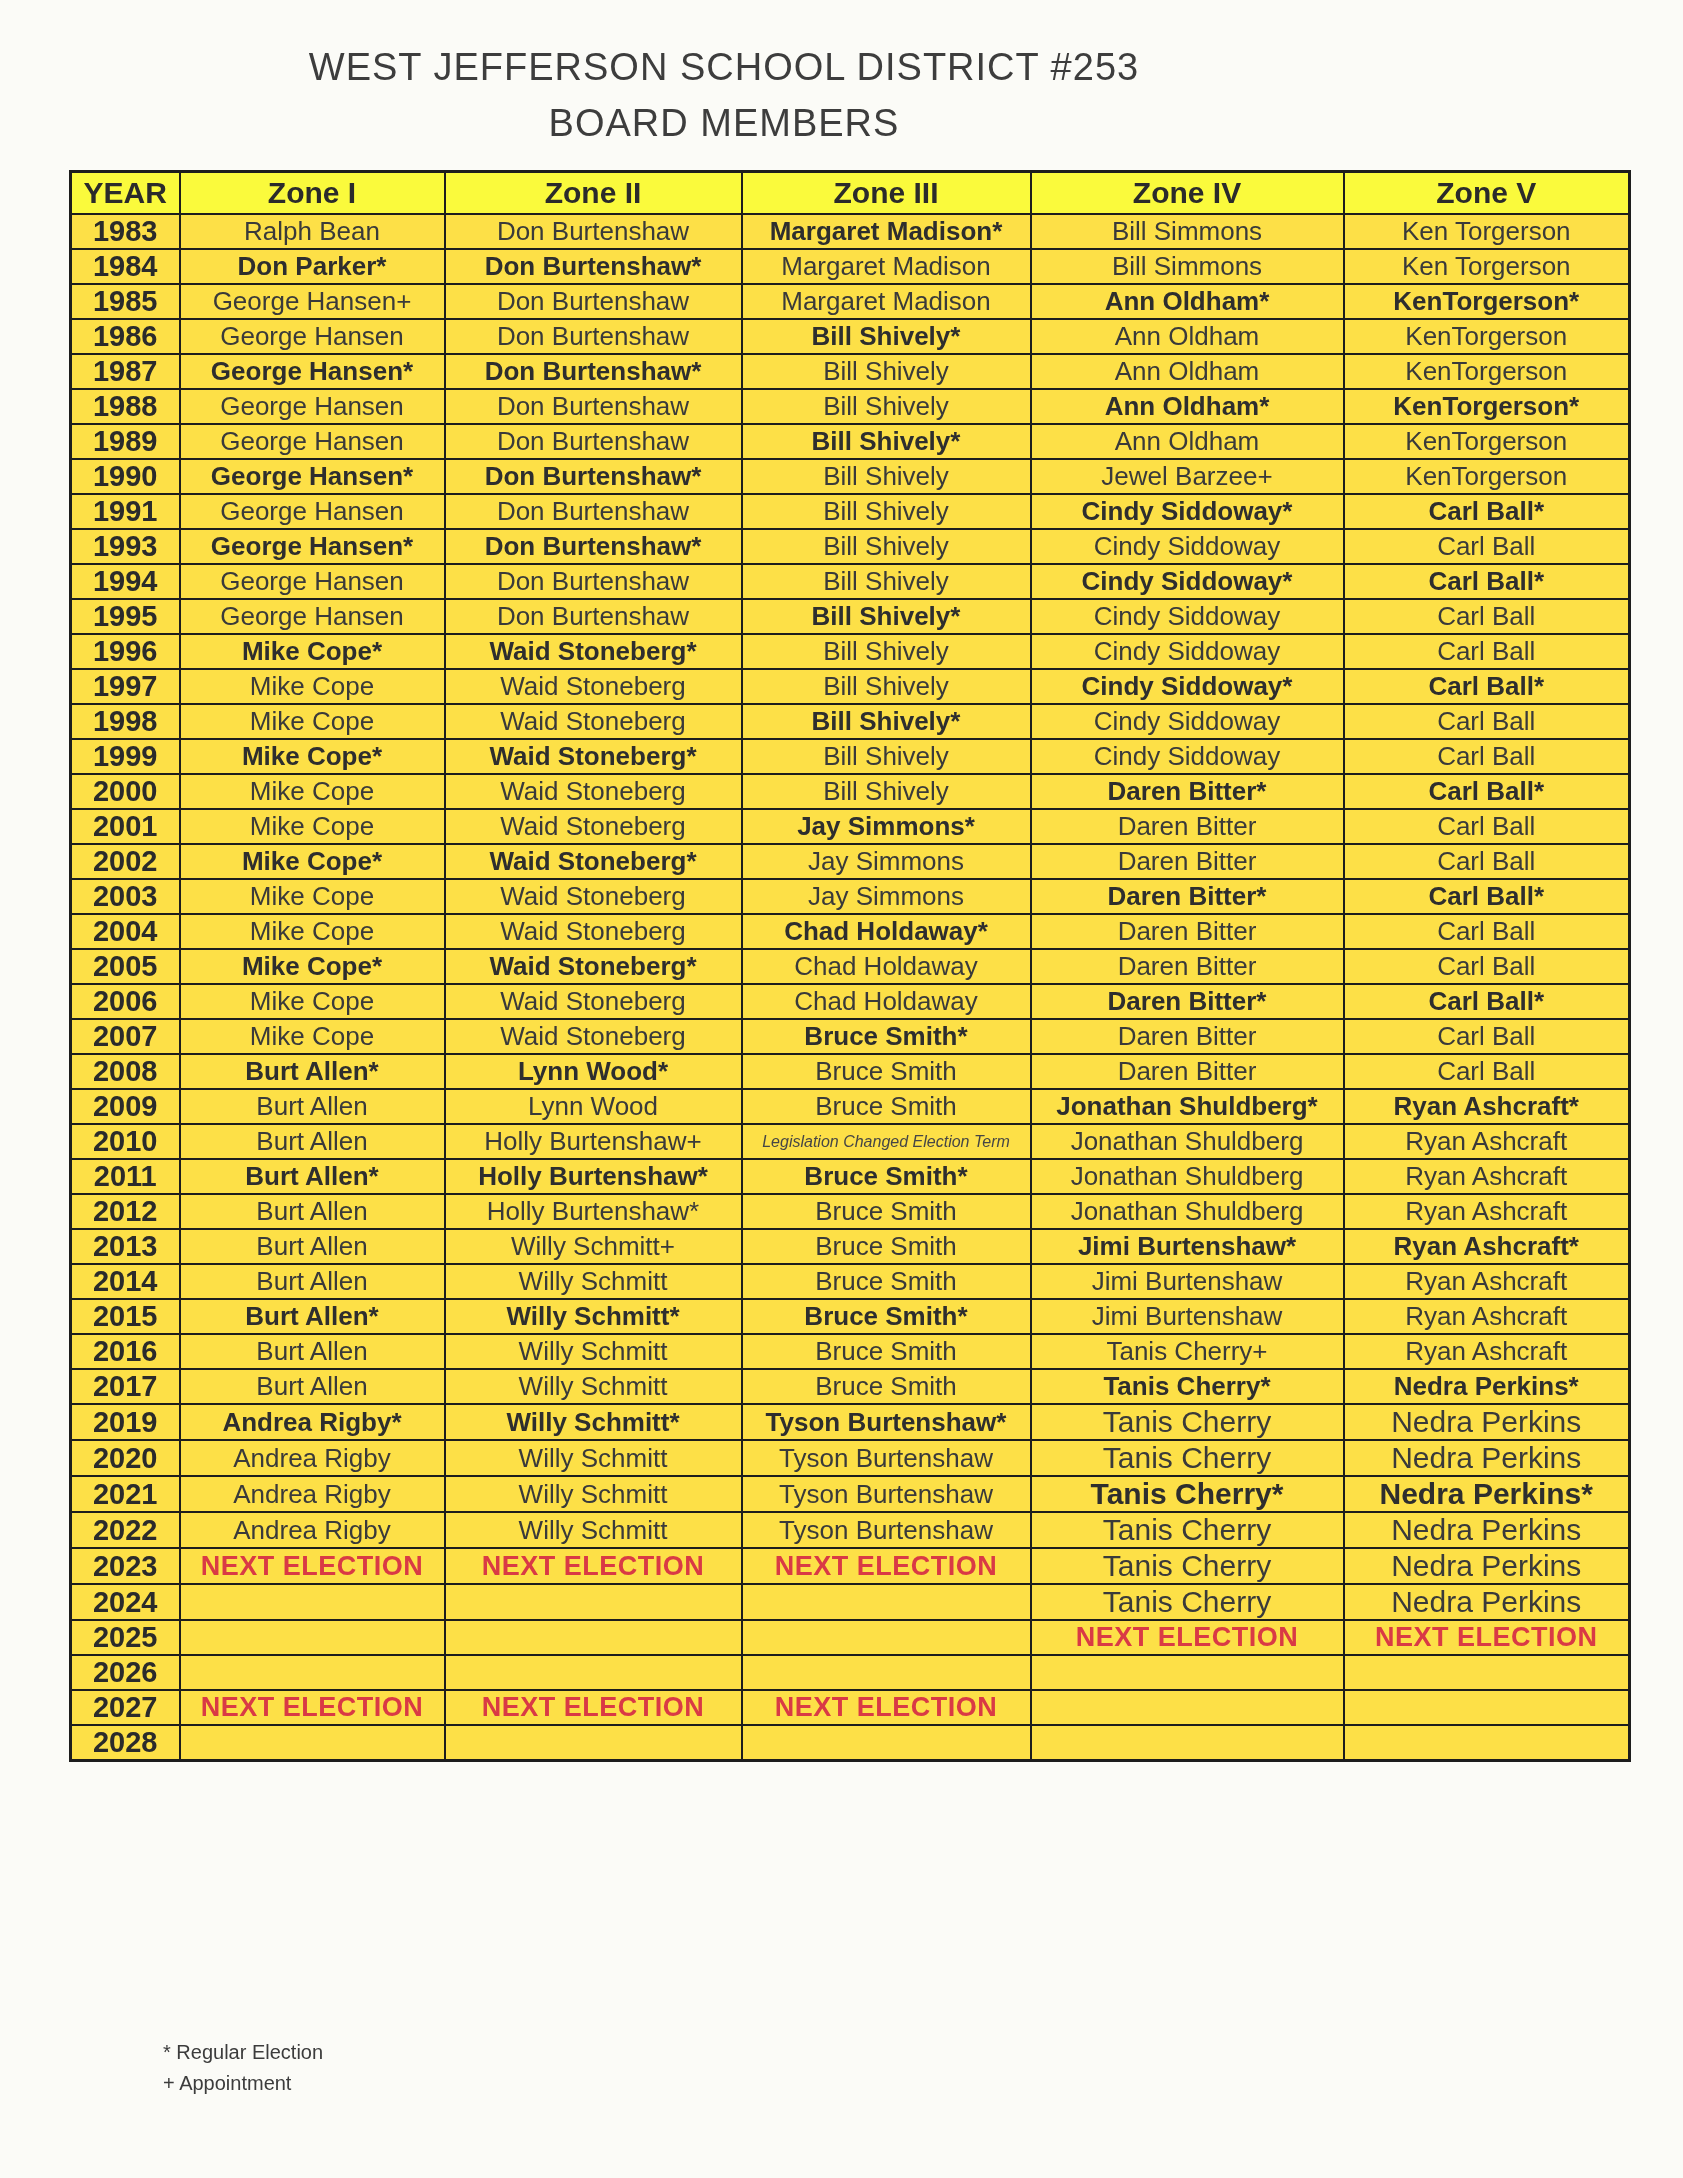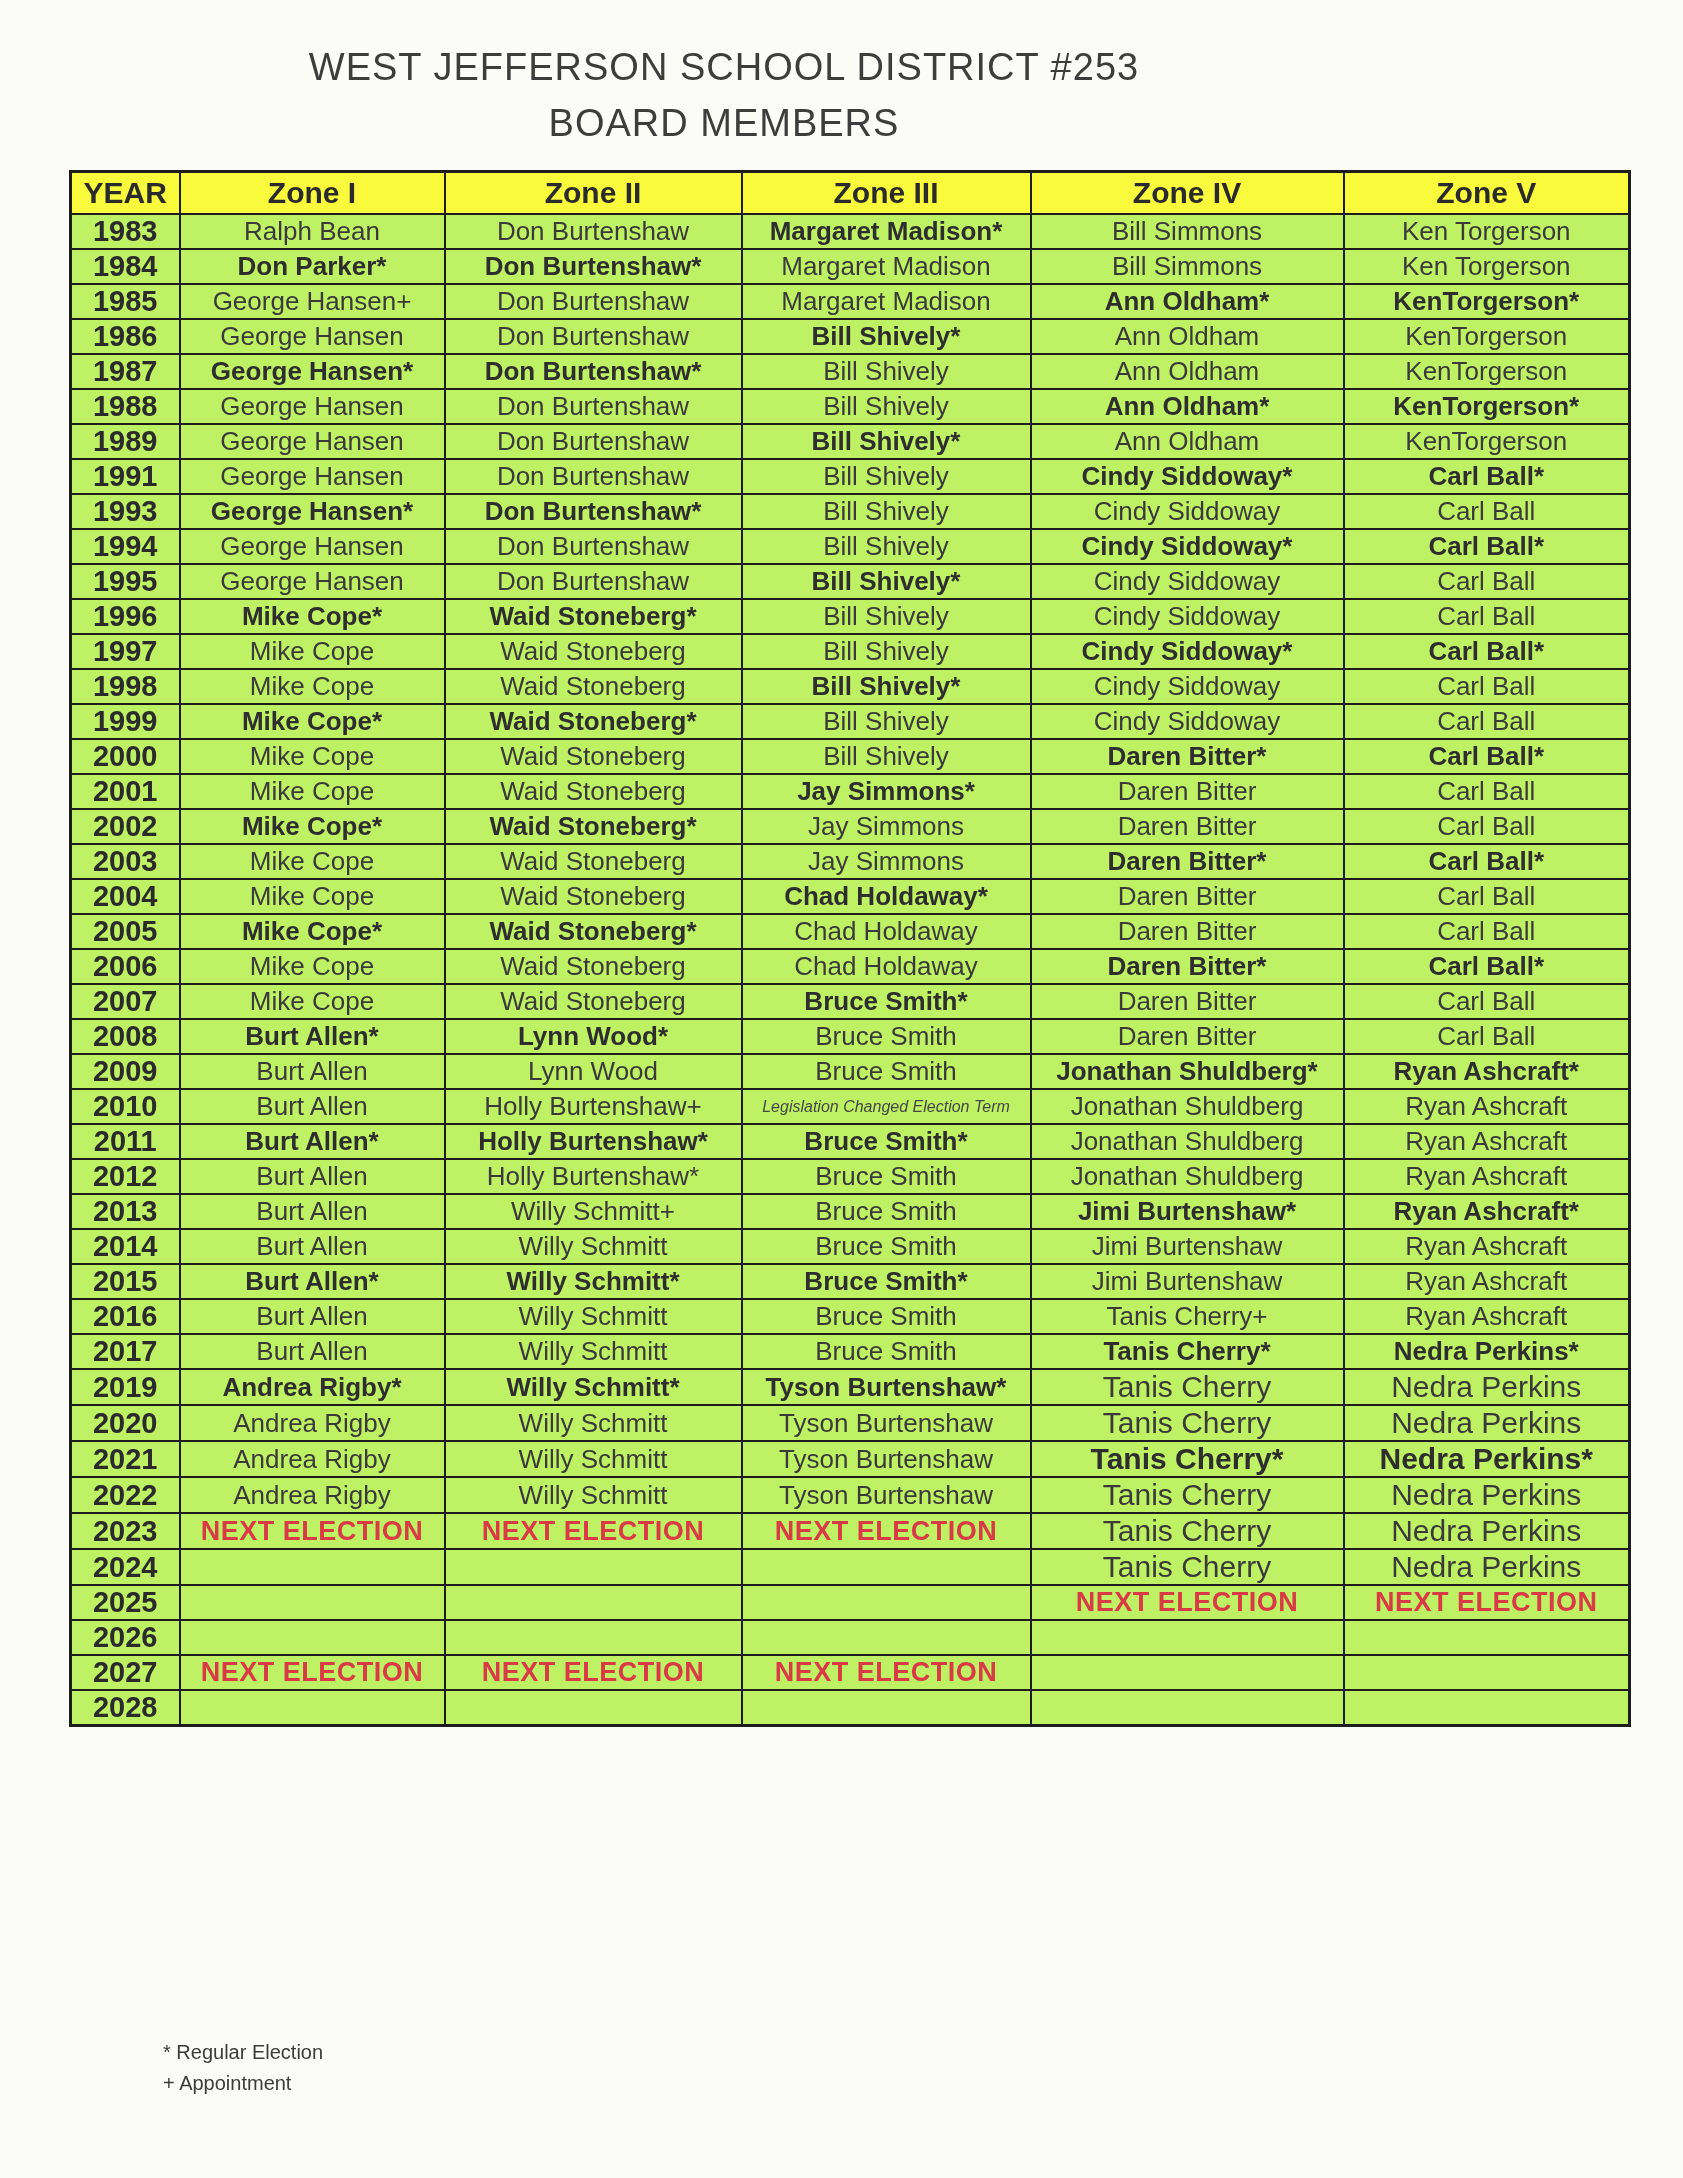--- a/index.html
+++ b/index.html
@@ -14,21 +14,21 @@
 
   .title-block { position:absolute; top:46px; left:0; width:1448px; text-align:center; }
   .title-line1 { font-size:38px; font-weight:400; color:#3d3d3d; letter-spacing:1px; }
   .title-line2 { font-size:38px; font-weight:400; color:#3d3d3d; letter-spacing:1px; margin-top:13px; }
 
   table.board-table {
     position:absolute; left:69px; top:170px;
     width:1559px;
     border-collapse:collapse; table-layout:fixed;
     border:3px solid #1d1d1d;
-    background:#bef264;
+    background:#fde047;
   }
   .board-table th, .board-table td {
     border:2px solid #1d1d1d;
     text-align:center; vertical-align:middle;
     padding:0 2px; overflow:hidden; white-space:nowrap;
   }
   .board-table thead th {
     background:var(--header-bg, #fafa3c);
     font-size:30px; font-weight:bold; color:#2b2b2b;
     height:40px;
@@ -133,20 +133,28 @@
         </tr>
         <tr>
           <th class="year">1989</th>
           <td>George Hansen</td>
           <td>Don Burtenshaw</td>
           <td class="bold">Bill Shively*</td>
           <td>Ann Oldham</td>
           <td>KenTorgerson</td>
         </tr>
         <tr>
+          <th class="year">1990</th>
+          <td class="bold">George Hansen*</td>
+          <td class="bold">Don Burtenshaw*</td>
+          <td>Bill Shively</td>
+          <td>Jewel Barzee+</td>
+          <td>KenTorgerson</td>
+        </tr>
+        <tr>
           <th class="year">1991</th>
           <td>George Hansen</td>
           <td>Don Burtenshaw</td>
           <td>Bill Shively</td>
           <td class="bold">Cindy Siddoway*</td>
           <td class="bold">Carl Ball*</td>
         </tr>
         <tr>
           <th class="year">1993</th>
           <td class="bold">George Hansen*</td>

